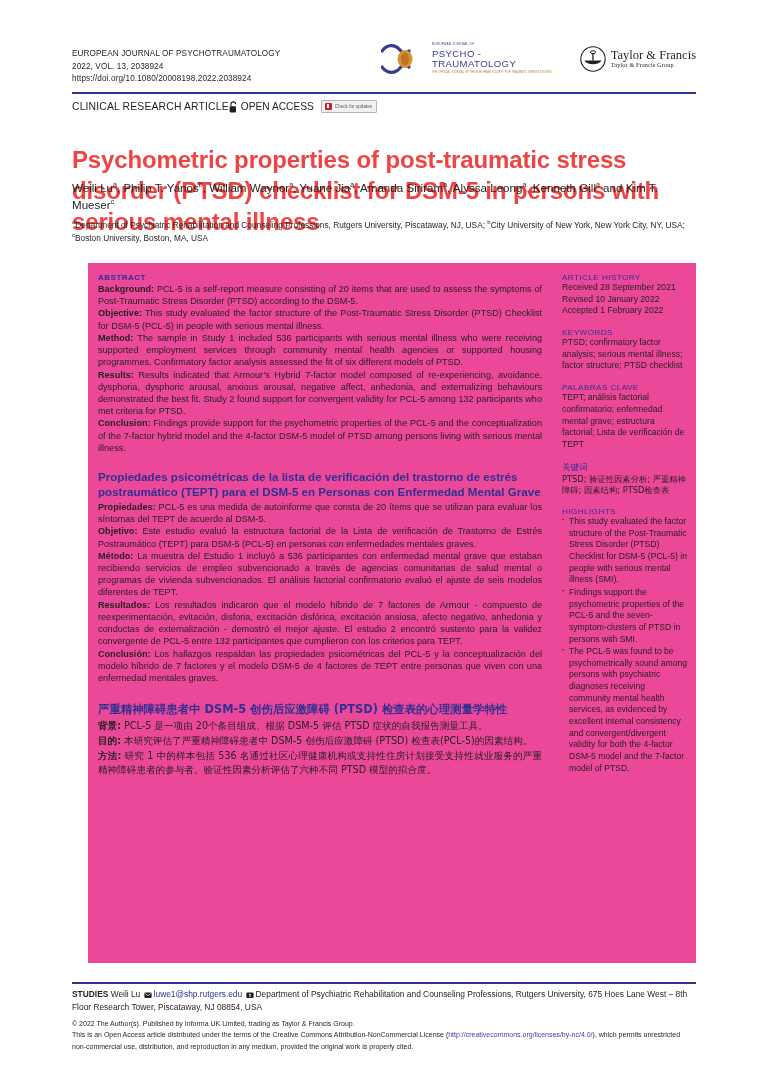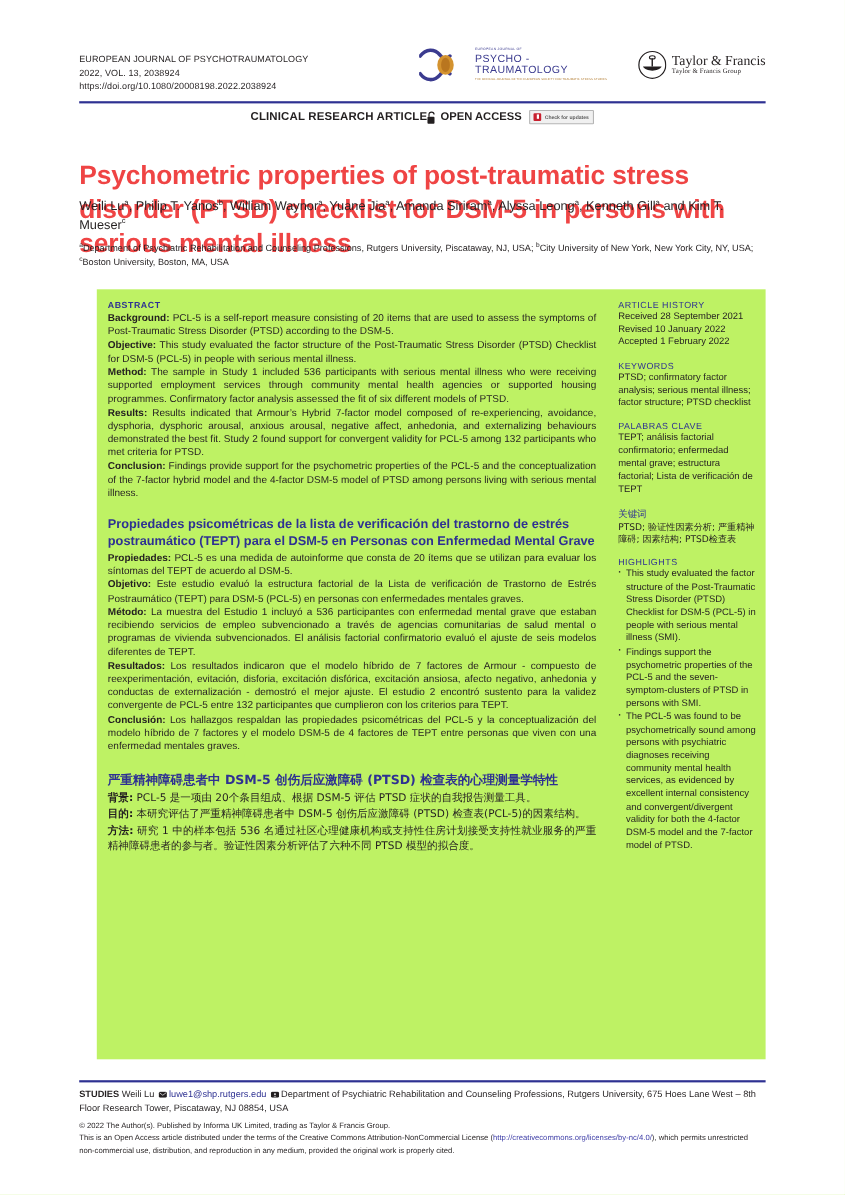--- a/index.html
+++ b/index.html
@@ -114,23 +114,22 @@
     background: #2e3192;
   }
 
   
   .type-row {
     position: absolute;
     left: 72px;
     top: 100px;
     width: 624px;
     display: flex;
-    justify-content: center;
-    align-items: center;
-    font-weight: bold;
+    justify-content: flex-start;
+    align-items: center;
   }
   .article-type {
     font-size: 10.4px;
     color: #231f20;
     letter-spacing: 0.15px;
   }
   .oa-wrap {
     display: flex;
     align-items: center;
     gap: 7px;
@@ -206,21 +205,21 @@
   }
   .affiliations sup { font-size: 6px; vertical-align: super; line-height: 0; }
 
   
   .abstract-box {
     position: absolute;
     left: 88px;
     top: 263px;
     width: 608px;
     height: 700px;
-    background: #bef264;
+    background: #ec4899;
     box-sizing: border-box;
     display: flex;
   }
   .abs-left {
     width: 470px;
     padding: 10px 16px 10px 10px;
     box-sizing: border-box;
   }
   .abs-right {
     width: 138px;

